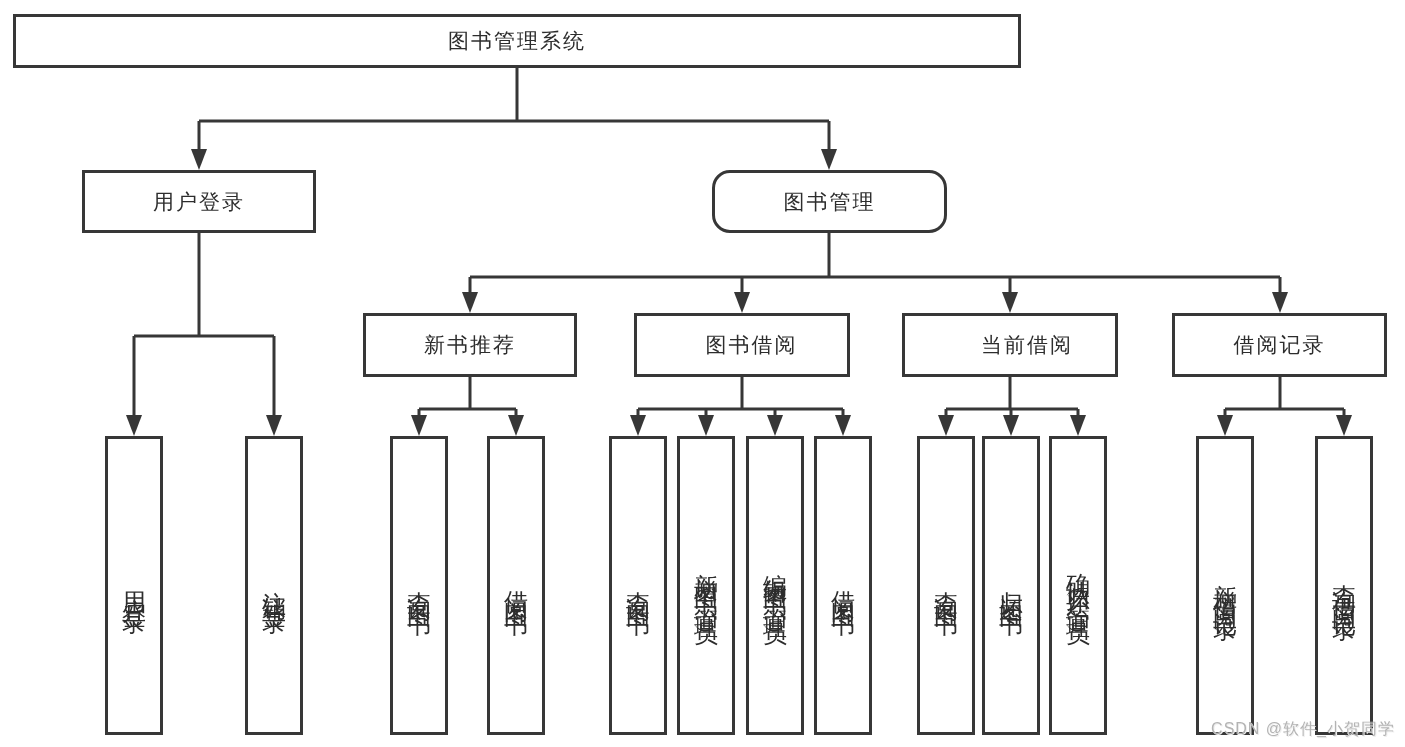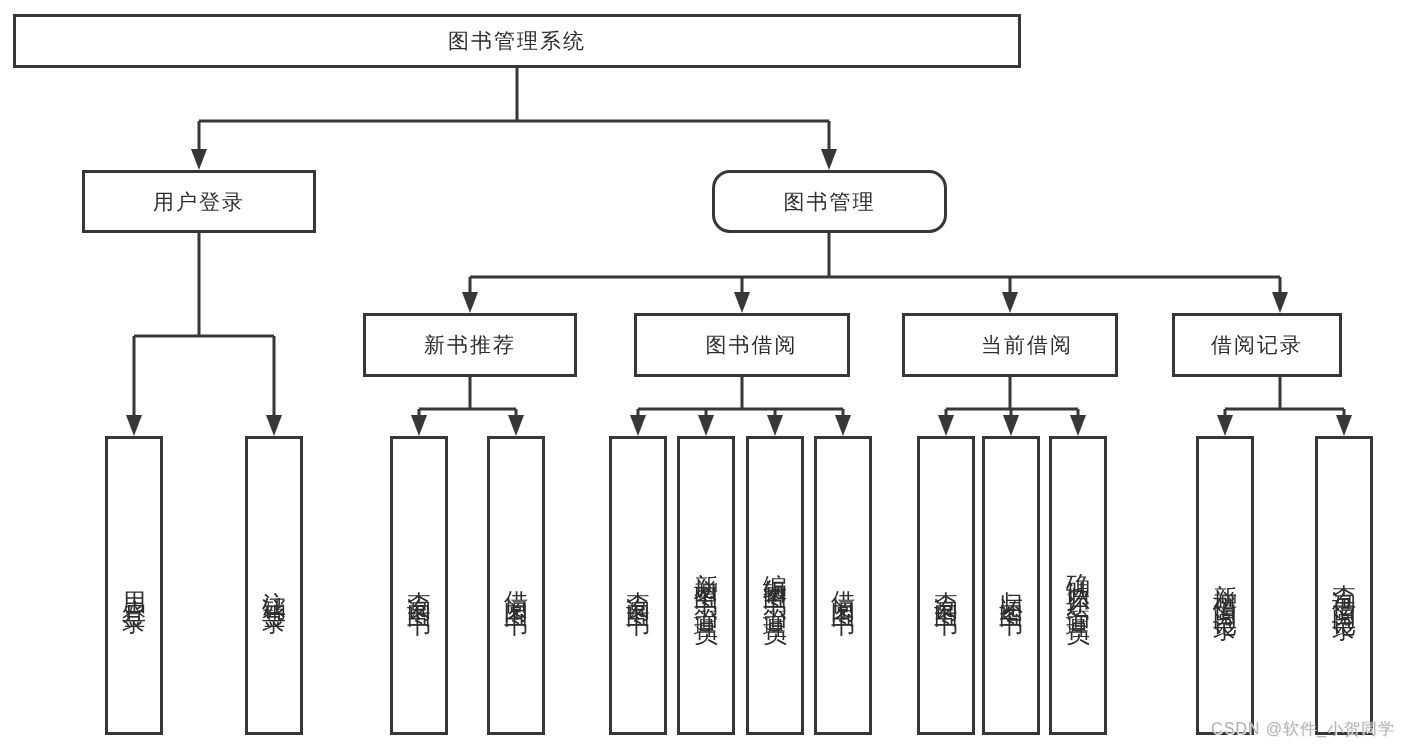--- a/index.html
+++ b/index.html
@@ -98,21 +98,21 @@
   </svg>
 
   <div class="node h-node" style="left:13px; top:14px; width:1008px; height:54px;">图书管理系统</div>
 
   <div class="node h-node" style="left:82px; top:170px; width:234px; height:63px;">用户登录</div>
   <div class="node h-node" style="left:712px; top:170px; width:235px; height:63px;border-radius:18px;">图书管理</div>
 
   <div class="node h-node" style="left:363px; top:313px; width:214px; height:64px;">新书推荐</div>
   <div class="node h-node" style="left:634px; top:313px; width:216px; height:64px;padding-left:19px;">图书借阅</div>
   <div class="node h-node" style="left:902px; top:313px; width:216px; height:64px;padding-left:34px;">当前借阅</div>
-  <div class="node h-node" style="left:1172px; top:313px; width:170px; height:64px;">借阅记录</div>
+  <div class="node h-node" style="left:1172px; top:313px; width:215px; height:64px;">借阅记录</div>
 
   <div class="node v-node" style="left:105px; top:436px; width:58px; height:299px;">用户登录</div>
   <div class="node v-node" style="left:245px; top:436px; width:58px; height:299px;">注销登录</div>
 
   <div class="node v-node" style="left:390px; top:436px; width:58px; height:299px;">查询图书</div>
   <div class="node v-node" style="left:487px; top:436px; width:58px; height:299px;">借阅图书</div>
 
   <div class="node v-node" style="left:609px; top:436px; width:58px; height:299px;">查询图书</div>
   <div class="node v-node" style="left:677px; top:436px; width:58px; height:299px;">新增图书（管理员）</div>
   <div class="node v-node" style="left:746px; top:436px; width:58px; height:299px;">编辑图书（管理员）</div>

